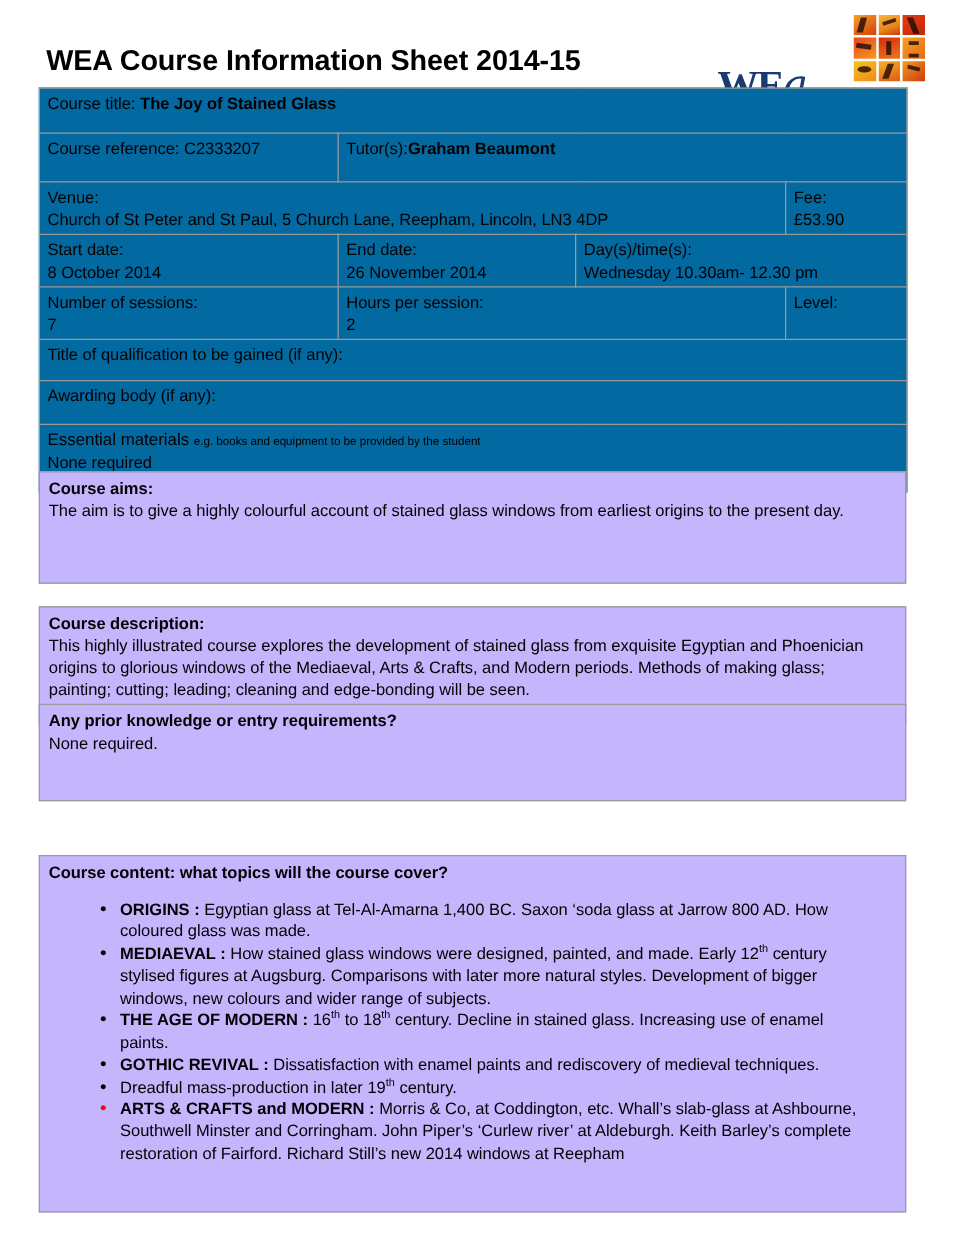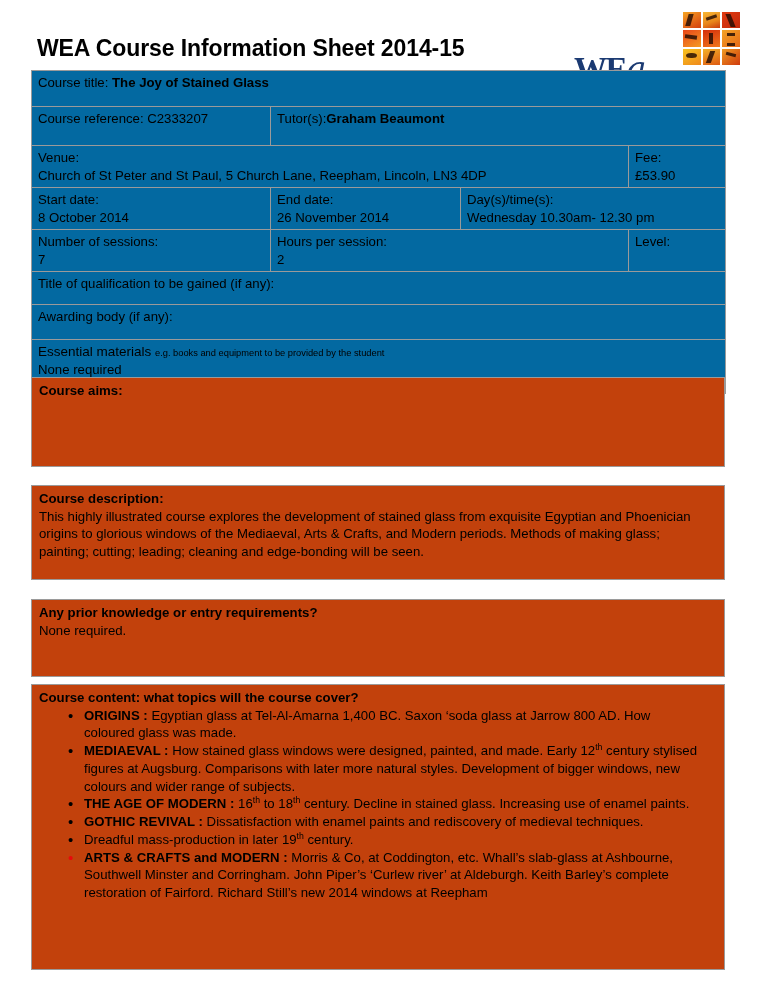--- a/index.html
+++ b/index.html
@@ -155,45 +155,45 @@
   .row-mat td { height: 47px; }
   .ess-big { font-size: 13.5px; }
   .ess-small { font-size: 9.3px; }
 
   .section {
     position: absolute;
     left: 31px;
     width: 694px;
     box-sizing: border-box;
     border: 1px solid #9a9a9a;
-    background: #c2410c;
+    background: #c4b5fd;
     padding: 4px 20px 5px 7px;
     font-size: 13.2px;
     line-height: 1.33;
   }
   .section h2 {
     margin: 0;
     font-size: 13.2px;
     font-weight: bold;
     line-height: 1.33;
   }
   .section p {
     margin: 0;
     font-size: 13.2px;
     line-height: 1.33;
   }
 
   #aims-box   { top: 377px; height: 90px; }
   #desc-box   { top: 485px; height: 95px; }
-  #prior-box  { top: 599px; height: 78px; }
+  #prior-box  { top: 563px; height: 78px; }
   #content-box{ top: 684px; height: 286px; }
 
   .bullets {
     list-style: none;
-    margin: 0;
+    margin: 12px;
     padding: 0;
   }
   .bullets li {
     position: relative;
     padding-left: 45px;
     margin: 0 0 0 0;
     font-size: 13.2px;
     line-height: 1.345;
   }
   .bullets li::before {
@@ -274,20 +274,21 @@
         <td colspan="4"><span>Awarding body (if any):</span></td>
       </tr>
       <tr class="row-mat">
         <td colspan="4"><span class="ess-big">Essential materials</span> <span class="ess-small">e.g. books and equipment to be provided by the student</span><br><span>None required</span></td>
       </tr>
     </tbody>
   </table>
 
   <div class="section" id="aims-box">
     <h2>Course aims:</h2>
+    <p>The aim is to give a highly colourful account of stained glass windows from earliest origins to the present day.</p>
   </div>
 
   <div class="section" id="desc-box">
     <h2>Course description:</h2>
     <p>This highly illustrated course explores the development of stained glass from exquisite Egyptian and Phoenician origins to glorious windows of the Mediaeval, Arts &amp; Crafts, and Modern periods. Methods of making glass; painting; cutting; leading; cleaning and edge-bonding will be seen.</p>
   </div>
 
   <div class="section" id="prior-box">
     <h2>Any prior knowledge or entry requirements?</h2>
     <p>None required.</p>

